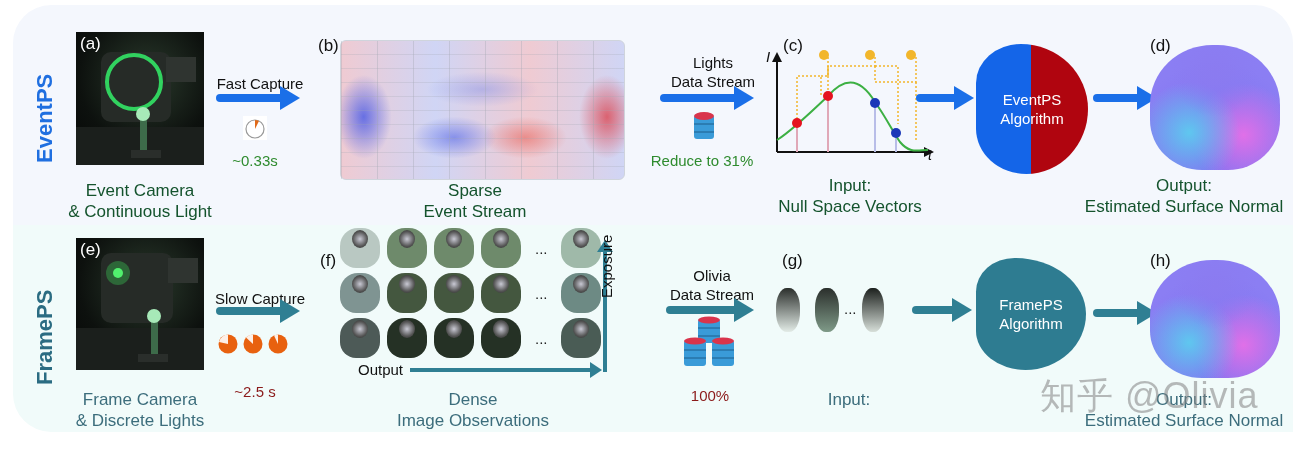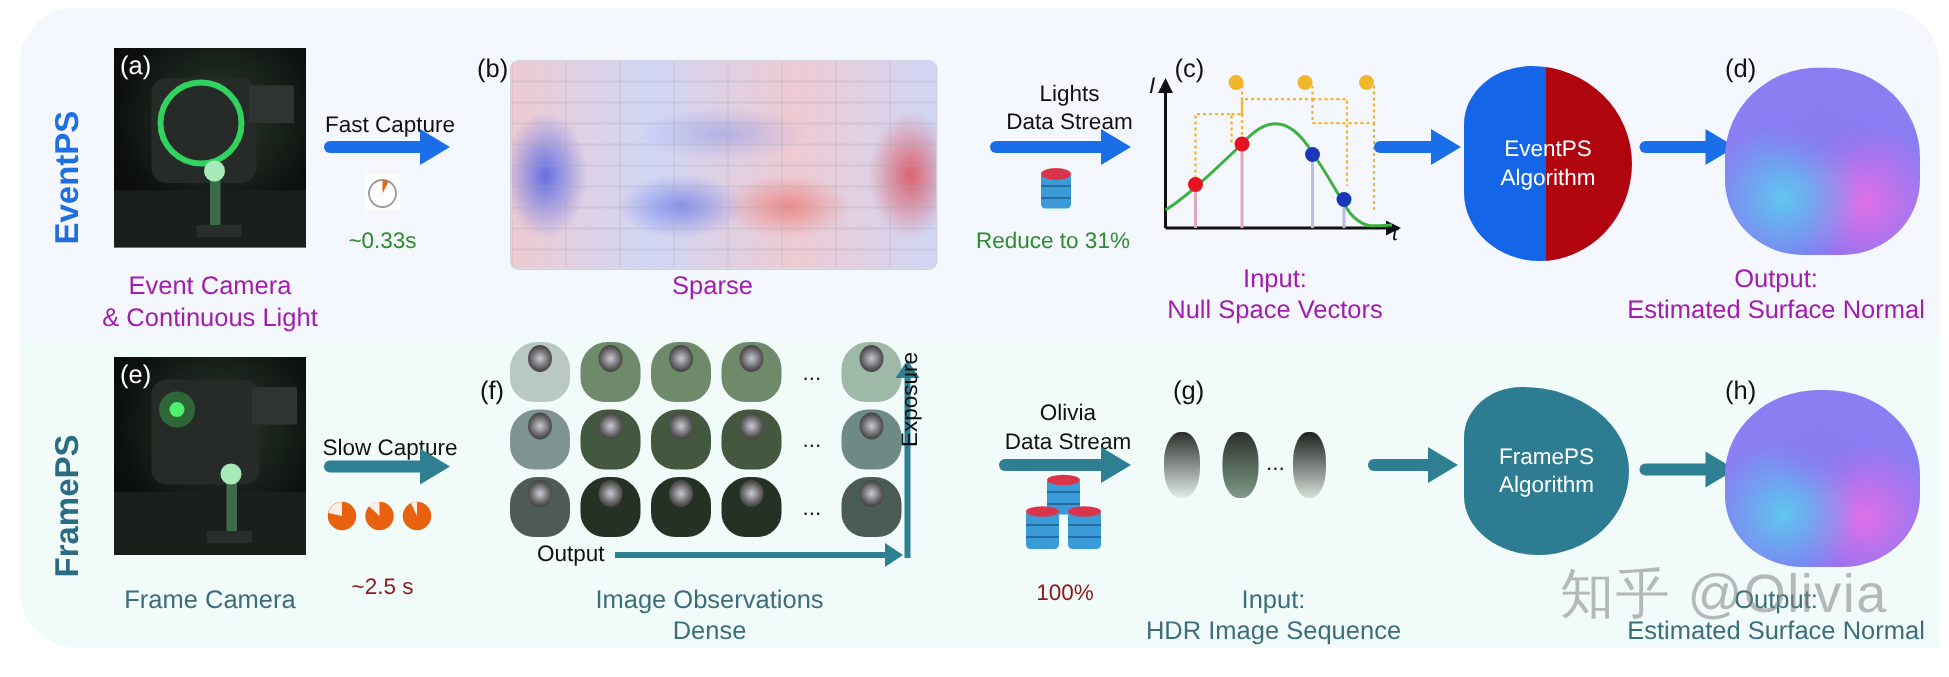--- a/index.html
+++ b/index.html
@@ -25,21 +25,21 @@
   }
   .lbl-event { color: #1f6fe0; left: 5px; top: 110px; width: 80px; text-align: center; }
   .lbl-frame { color: #2b6c82; left: 5px; top: 332px; width: 80px; text-align: center; }
 
   .photo {
     position: absolute; width: 128px; height: 133px; overflow: hidden;
     background: radial-gradient(circle at 55% 35%, #2a3a2c 0%, #0d110e 60%, #050605 100%);
   }
   .photo .tag { position: absolute; left: 4px; top: 2px; color: #fff; font-size: 17px; }
   .caption { position: absolute; text-align: center; font-size: 17px; line-height: 21px; white-space: nowrap; }
-  .blue { color: #a21caf; }
+  .blue { color: #14532d; }
   .teal { color: #3c6d7c; }
   .dark { color: #111; }
   .green { color: #2e8b2e; }
   .maroon { color: #8b1a1a; }
   .small { font-size: 15px; }
 
   .arrow { position: absolute; height: 8px; border-radius: 4px; }
   .arrow::after {
     content: ""; position: absolute; right: -14px; top: -8px;
     border-left: 20px solid; border-top: 12px solid transparent; border-bottom: 12px solid transparent;
@@ -141,20 +141,21 @@
   <path d="M12 13 L12 4 A9 9 0 0 1 16 5 Z" fill="#e06a1a"></path>
 </svg>
 <div class="caption green small" style="left:220px; top:150px; width:70px;">~0.33s</div>
 
 <div class="panel-letter" style="left:318px; top:36px;">(b)</div>
 <div class="events">
     <div class="events-grid"></div>
   </div>
 <div class="caption blue" style="left:395px; top:180px; width:160px;">
   <div>Sparse</div>
+  <div>Event Stream</div>
 </div>
 
 <div class="caption dark small" style="left:658px; top:53px; width:110px; line-height:19px;">
   <div>Lights</div>
   <div>Data Stream</div>
 </div>
 <div class="arrow arrow-blue" style="left:660px; top:94px; width:80px;"></div>
 <svg class="abs" style="left:693px; top:111px;" width="22" height="30">
   <rect x="1" y="4" width="20" height="24" rx="3" fill="#3a9bd8"></rect>
   <ellipse cx="11" cy="5" rx="10" ry="4" fill="#d9344c"></ellipse>
@@ -224,20 +225,21 @@
     <circle cx="42" cy="35" r="12" fill="#3cd85a" opacity="0.35"></circle>
     <rect x="92" y="20" width="30" height="25" fill="#2f3430"></rect>
     <rect x="75" y="78" width="7" height="40" fill="#3d6b4a"></rect>
     <circle cx="78" cy="78" r="7" fill="#a7e9b8"></circle>
     <rect x="62" y="116" width="30" height="8" fill="#2a2e2b"></rect>
   </svg>
   <span class="tag">(e)</span>
 </div>
 <div class="caption teal" style="left:62px; top:389px; width:156px;">
   <div>Frame Camera</div>
+  <div>&amp; Discrete Lights</div>
 </div>
 
 <div class="caption dark small" style="left:208px; top:288px; width:104px;">Slow Capture</div>
 <div class="arrow arrow-teal" style="left:216px; top:307px; width:70px;"></div>
 <svg class="abs" style="left:218px; top:333px;" width="72" height="22">
   <circle cx="10" cy="11" r="9.5" fill="#e8610f"></circle>
   <path d="M10 11 L10 1.5 A9.5 9.5 0 0 0 1 9 Z" fill="#fff" opacity="0.9"></path>
   <circle cx="35" cy="11" r="9.5" fill="#e8610f"></circle>
   <path d="M35 11 L35 1.5 A9.5 9.5 0 0 0 28 4.5 Z" fill="#fff" opacity="0.9"></path>
   <circle cx="60" cy="11" r="9.5" fill="#e8610f"></circle>
@@ -268,22 +270,22 @@
   <div class="dots" style="left:200px;top:102px;">...</div>
   <div class="cup" style="left:226px;top:90px;background:#4a5c55;"></div>
 </div>
 <div class="abs" style="left:603px; top:248px; width:4px; height:124px; background:#2f7f93;"></div>
 <div class="abs" style="left:597px; top:240px; width:0; height:0; border-left:8px solid transparent; border-right:8px solid transparent; border-bottom:12px solid #2f7f93;"></div>
 <div class="abs" style="left:598px; top:298px; transform:rotate(-90deg); transform-origin:left top; font-size:15px; color:#111; white-space:nowrap;">Exposure</div>
 <div class="abs" style="left:358px; top:361px; font-size:15px; color:#111;">Output</div>
 <div class="abs" style="left:410px; top:368px; width:182px; height:4px; background:#2f7f93;"></div>
 <div class="abs" style="left:590px; top:362px; width:0; height:0; border-top:8px solid transparent; border-bottom:8px solid transparent; border-left:12px solid #2f7f93;"></div>
 <div class="caption teal" style="left:383px; top:389px; width:180px;">
+  <div>Dense</div>
   <div>Image Observations</div>
-  <div>Dense</div>
 </div>
 
 <div class="caption dark small" style="left:654px; top:266px; width:116px; line-height:19px;">
   <div>Olivia</div>
   <div>Data Stream</div>
 </div>
 <div class="arrow arrow-teal" style="left:666px; top:306px; width:74px;"></div>
 <svg class="abs" style="left:682px; top:316px;" width="56" height="52">
   <g>
     <rect x="16" y="3" width="22" height="24" rx="3" fill="#3a9bd8"></rect>
@@ -306,21 +308,20 @@
 </svg>
 <div class="caption maroon small" style="left:672px; top:385px; width:76px;">100%</div>
 
 <div class="panel-letter" style="left:782px; top:251px;">(g)</div>
 <div class="abs" style="left:776px; top:288px; width:24px; height:44px; border-radius:45%; background:linear-gradient(180deg,#2b2f2c,#e3ece7);"></div>
 <div class="abs" style="left:815px; top:288px; width:24px; height:44px; border-radius:45%; background:linear-gradient(180deg,#2b2f2c,#7f9a88);"></div>
 <div class="abs" style="left:844px; top:300px; font-size:15px; color:#222;">...</div>
 <div class="abs" style="left:862px; top:288px; width:22px; height:44px; border-radius:45%; background:linear-gradient(180deg,#1c201d,#d7dfd9);"></div>
 <div class="caption teal" style="left:754px; top:389px; width:190px;">
   <div>Input:</div>
-  <div>HDR Image Sequence</div>
 </div>
 
 <div class="arrow arrow-teal" style="left:912px; top:306px; width:46px;"></div>
 <div class="algo-frame">
   <div>
     <div>FramePS</div>
     <div>Algorithm</div>
   </div>
 </div>
 <div class="arrow arrow-teal" style="left:1093px; top:309px; width:50px;"></div>

